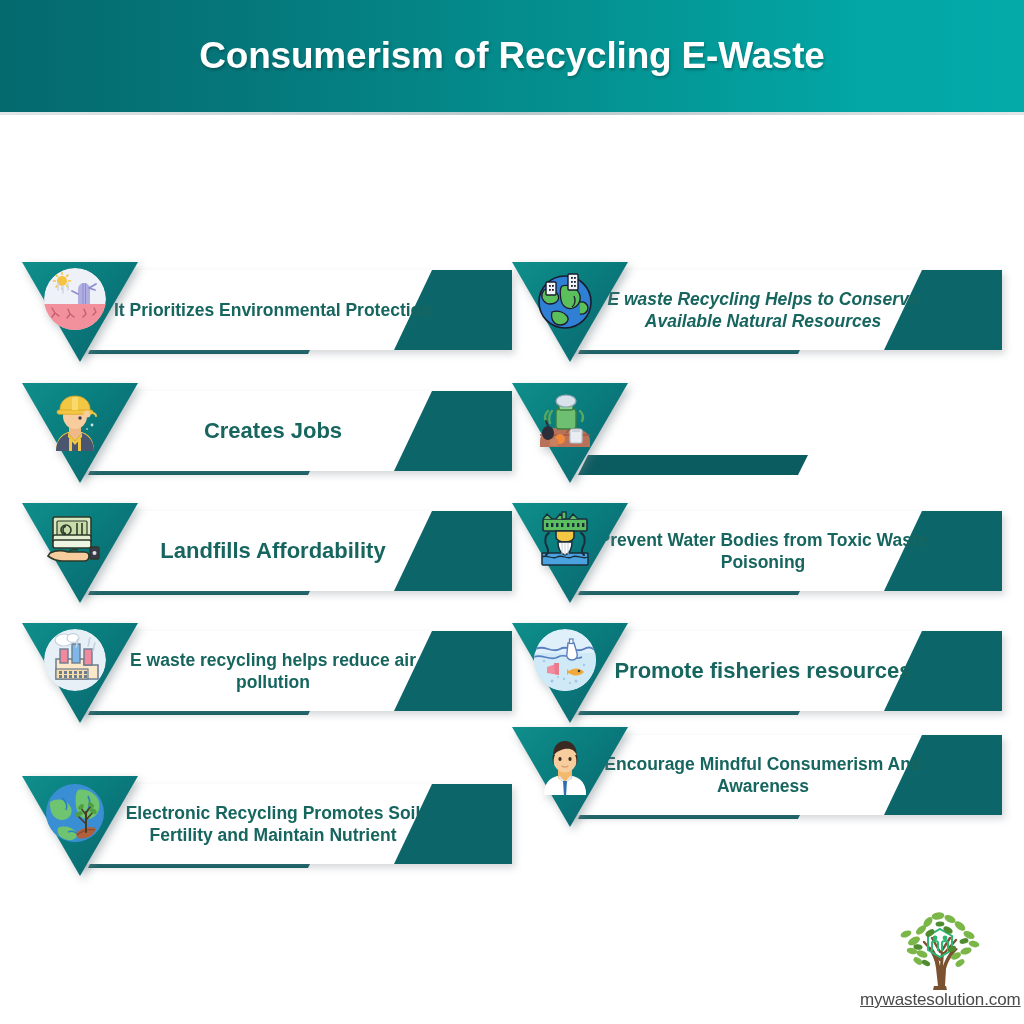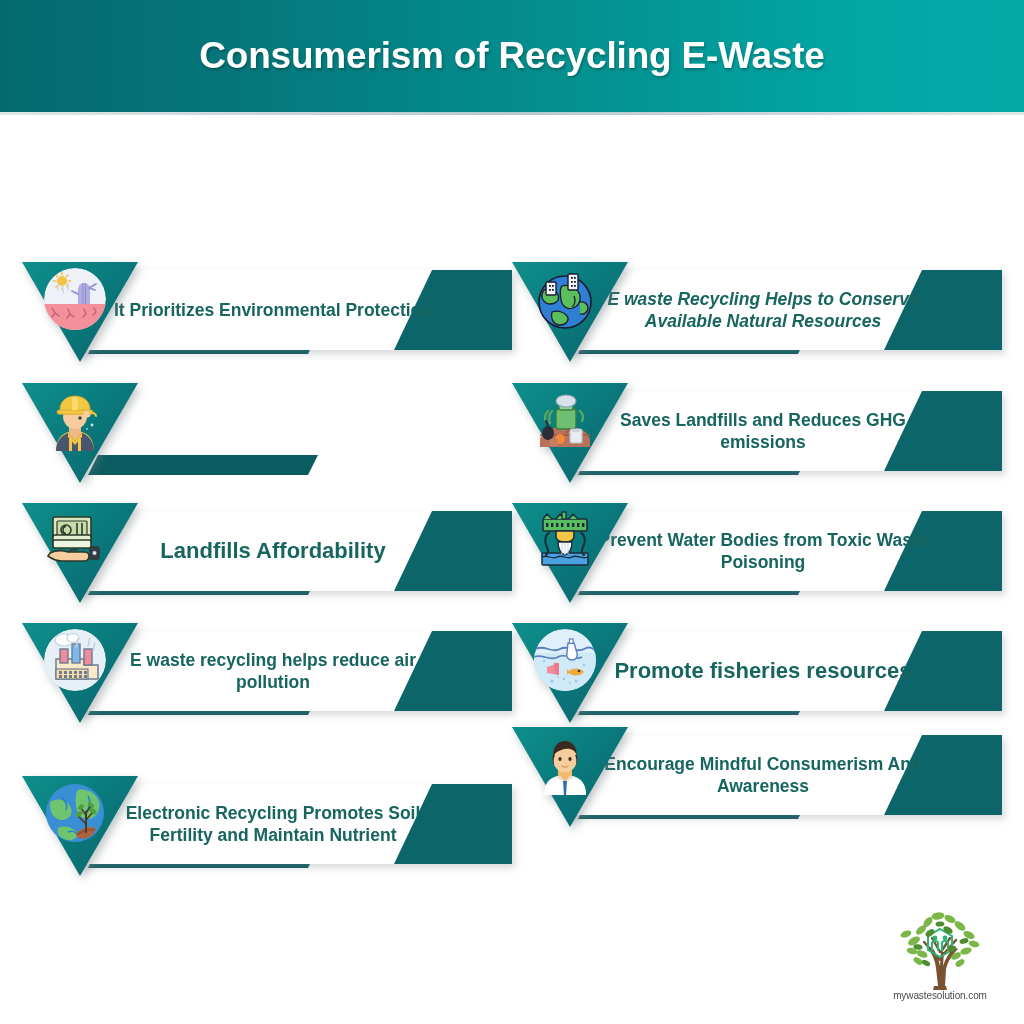--- a/index.html
+++ b/index.html
@@ -157,24 +157,25 @@
     top: 908px;
     width: 160px;
     height: 108px;
   }
   .logo-tree { position: absolute; left: 28px; top: 0; width: 104px; height: 82px; }
   .logo-text {
     position: absolute;
     left: 0; top: 82px;
     width: 160px;
     text-align: center;
-    font-size: 10px;
+    font-size: 17px;
     color: #4a4a4a;
     font-family: "Liberation Sans", sans-serif;
     letter-spacing: -0.1px;
+    text-decoration: underline;
   }
 </style>
 </head>
 <body>
 
 <div class="header">
   <div class="header-title">Consumerism of Recycling E-Waste</div>
 </div>
 <div class="header-underline"></div>
 
@@ -250,20 +251,24 @@
                 <rect x="37" y="17" width="1.8" height="1.8"></rect>
                 <rect x="40" y="17" width="1.8" height="1.8"></rect>
               </g>
       </g>
     </svg>
         </div>
     </div>
   </div>
     <div class="item" style="left: 22px; top: 383px;">
     <div class="accent-bar"></div>
+    <div class="banner">
+      <div class="wedge"></div>
+      <div class="banner-text big">Creates Jobs</div>
+    </div>
     <div class="tri-wrap">
       <div class="tri"></div>
       <div class="icon-plain">
     <svg viewBox="0 0 62 62" xmlns="http://www.w3.org/2000/svg">
       <path d="M12 62 C12 48 20 42 31 42 C42 42 50 48 50 62 Z" fill="#f2c744"></path>
       <path d="M25 36 L37 36 L37 46 L31 50 L25 46 Z" fill="#f0b887"></path>
       <path d="M12 62 C12 52 18 46 24 44 L31 52 L38 44 C44 46 50 52 50 62 Z" fill="#4a5570"></path>
       <path d="M24 44 L31 52 L38 44 L38 48 L31 56 L24 48 Z" fill="#f2c744"></path>
       <path d="M25 50 L28 50 L28 62 L25 62 Z" fill="#f2c744"></path>
       <path d="M34 50 L37 50 L37 62 L34 62 Z" fill="#f2c744"></path>
@@ -275,24 +280,20 @@
       <circle cx="36" cy="29" r="1.7" fill="#3c3c4e"></circle>
       <path d="M46 24 C49 23 52 25 52 27" stroke="#f2c744" stroke-width="2" fill="none" stroke-linecap="round"></path>
       <circle cx="48" cy="36" r="1.4" fill="#ffffff" opacity="0.8"></circle>
       <circle cx="43" cy="40" r="1" fill="#ffffff" opacity="0.6"></circle>
     </svg>
         </div>
     </div>
   </div>
     <div class="item" style="left: 512px; top: 383px;">
     <div class="accent-bar"></div>
-    <div class="banner">
-      <div class="wedge"></div>
-      <div class="banner-text small">Saves Landfills and Reduces GHG emissions</div>
-    </div>
     <div class="tri-wrap">
       <div class="tri"></div>
       <div class="icon-plain">
     <svg viewBox="0 0 62 62" xmlns="http://www.w3.org/2000/svg">
       <path d="M6 52 C6 44 14 38 31 38 C48 38 56 44 56 52 L56 58 L6 58 Z" fill="#b8725a"></path>
       <path d="M6 46 L56 46" stroke="#9c5c46" stroke-width="1.4"></path>
       <rect x="22" y="20" width="20" height="20" rx="3" fill="#6fbf73" stroke="#3c7d42" stroke-width="1.4"></rect>
       <rect x="25" y="14" width="14" height="7" rx="2" fill="#8cd48f" stroke="#3c7d42" stroke-width="1.3"></rect>
       <ellipse cx="32" cy="12" rx="10" ry="6" fill="#d7e2ea" stroke="#8fa3b3" stroke-width="1.2"></ellipse>
       <path d="M12 32 C10 28 12 24 14 22" stroke="#5aa85f" stroke-width="2.4" fill="none" stroke-linecap="round"></path>

